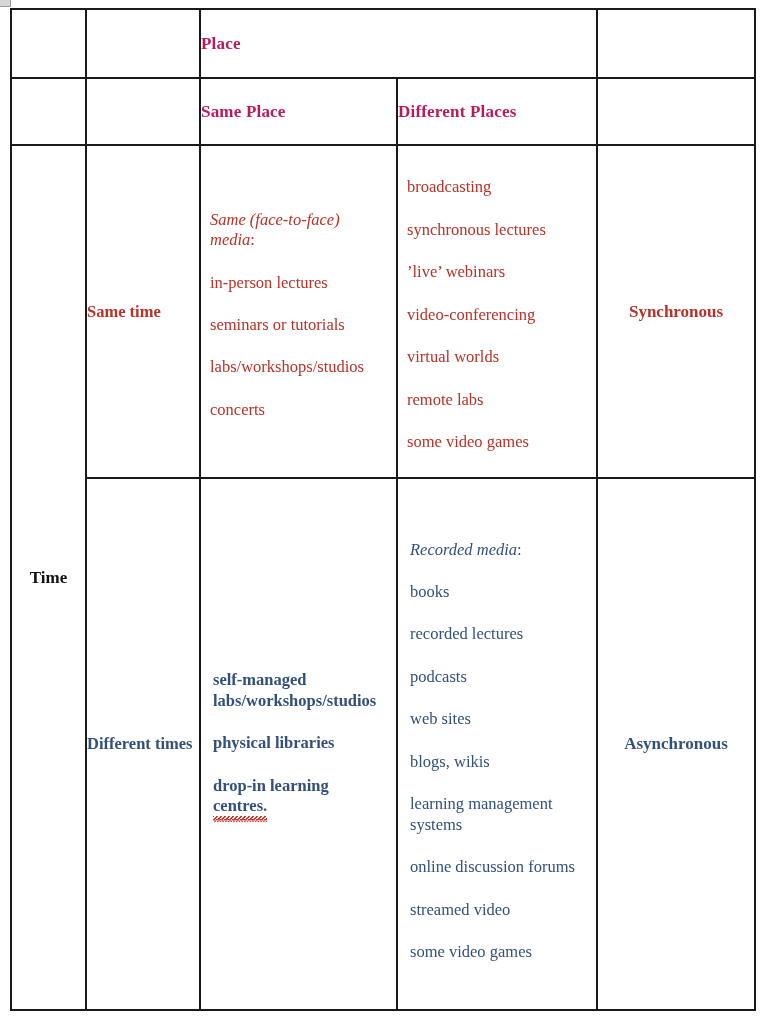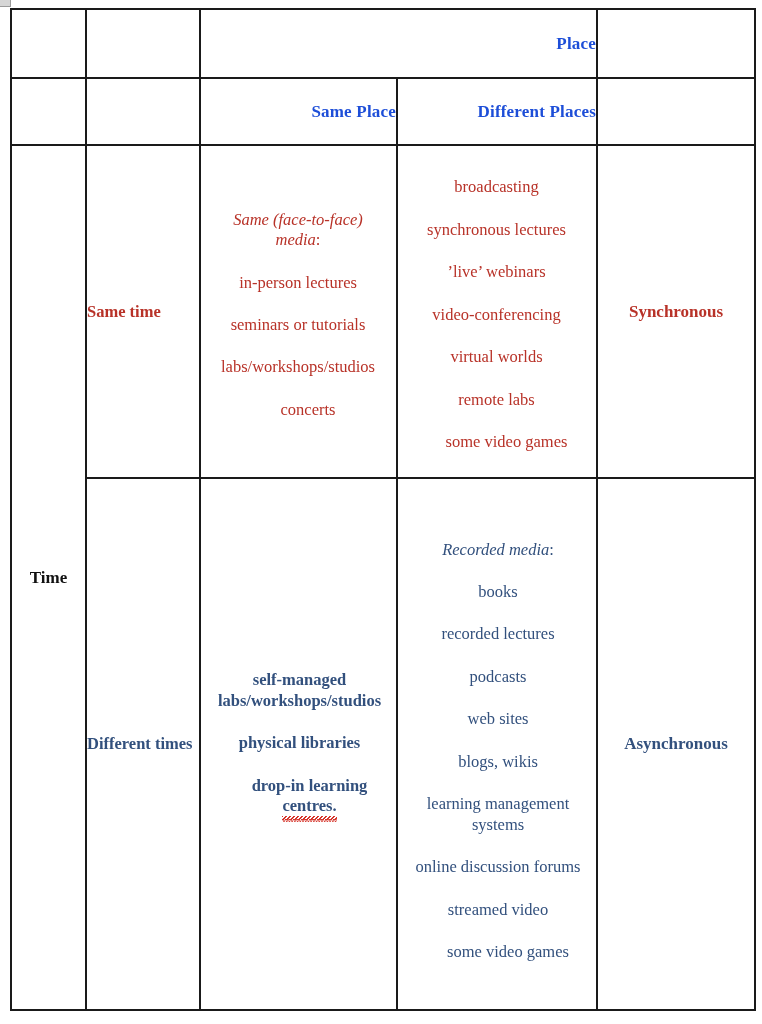--- a/index.html
+++ b/index.html
@@ -66,24 +66,24 @@
 
   
   tr.r-place  td { height: 67px; }
   tr.r-sub    td { height: 65px; }
   tr.r-same   td { height: 331px; }
   tr.r-diff   td { height: 530px; }
 
   
   .hdr-place,
   .hdr-sub {
-    text-align: right;
+    text-align: left;
     font-weight: bold;
     font-size: 17px;
-    color: #1d4ed8;
+    color: #be185d;
     letter-spacing: 0.2px;
   }
 
   .cell-time-axis {
     text-align: center;
     font-weight: bold;
     font-size: 17px;
     color: #111111;
     border-radius: 10px;
   }
@@ -99,27 +99,26 @@
     font-size: 16.5px;
     text-align: left;
     padding-left: 9px;
     padding-right: 6px;
     line-height: 1.28;
   }
 
   .media-list {
     font-size: 16.5px;
     line-height: 1.24;
-    text-align: center;
   }
   .media-list p {
     margin: 0 0 22px 0;
     padding: 0;
   }
-  .media-list p:last-child { margin-bottom: 0; margin-left: 20px; }
+  .media-list p:last-child { margin-bottom: 0; }
 
   .media-head {
     font-style: italic;
   }
 
   
   .vtop    { vertical-align: top; }
   .vmiddle { vertical-align: middle; font-weight: bold; }
 
   .pad-top-sync { padding-top: 13px; }

